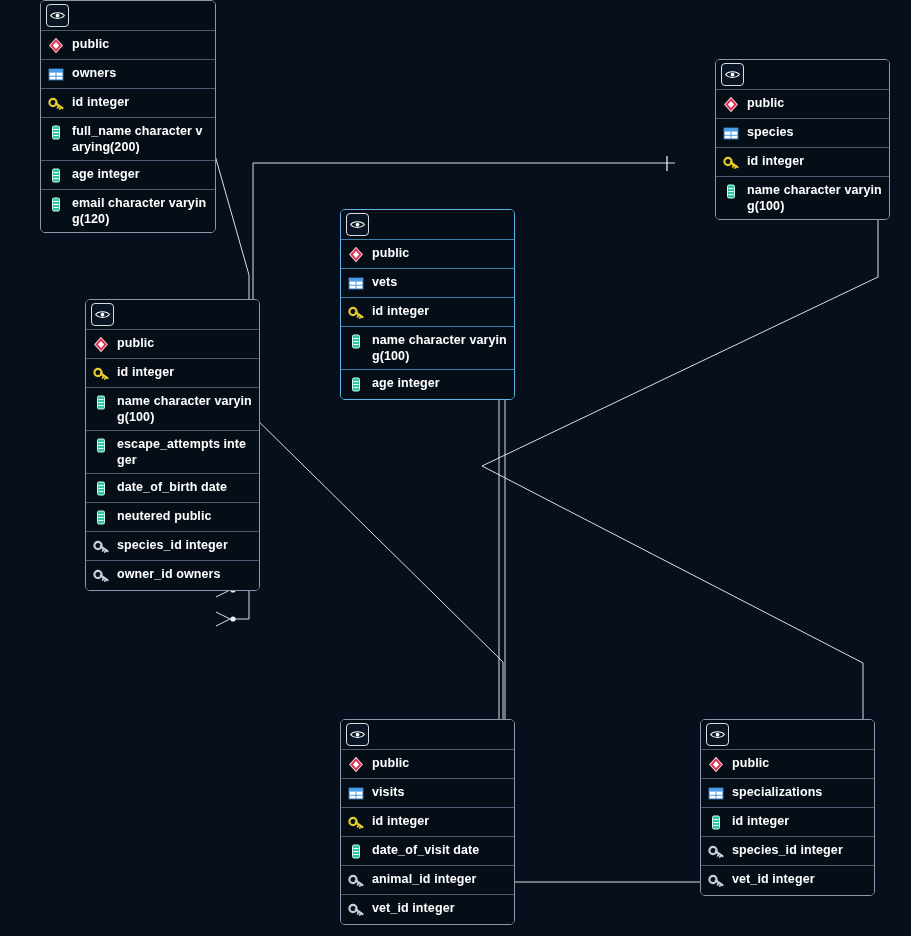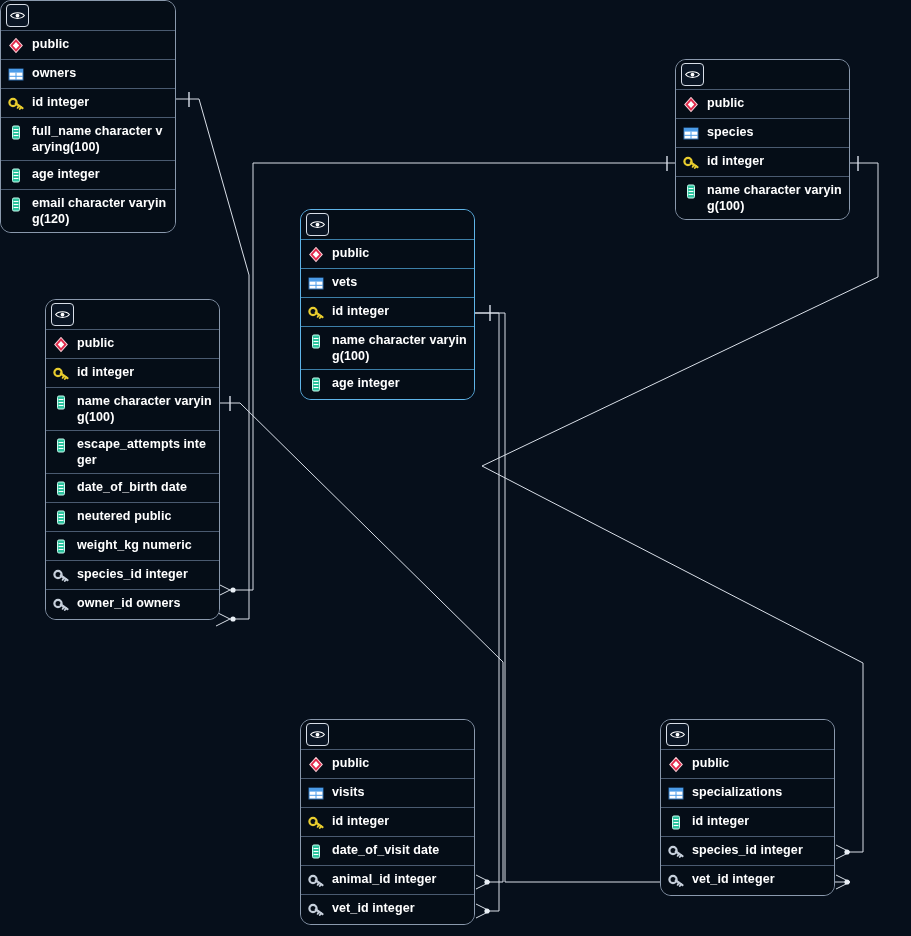--- a/index.html
+++ b/index.html
@@ -31,23 +31,24 @@
     height: 936px;
     pointer-events: none;
     z-index: 1;
   }
 
   .entity {
     position: absolute;
     z-index: 2;
     background: #050d17;
     border: 1px solid #8a99ad;
-    border-radius: 11px;
+    border-radius: 5px;
     box-sizing: border-box;
     overflow: hidden;
+    margin-left: 40px;
   }
   .entity.selected {
     border-color: #5fb4e8;
   }
 
   .ent-header {
     height: 30px;
     box-sizing: border-box;
     display: flex;
     align-items: center;
@@ -192,21 +193,21 @@
       </svg>
       <span class="txt">id integer</span>
     </div>
     <div class="row">
       <svg class="ico" viewBox="0 0 16 16">
         <rect x="4.5" y="1.5" width="7" height="13" rx="1.4" fill="#2ec4a0" stroke="#c8fff0" stroke-width="1"></rect>
         <line x1="5.6" y1="5" x2="10.4" y2="5" stroke="#ffffff" stroke-width="1.1"></line>
         <line x1="5.6" y1="8" x2="10.4" y2="8" stroke="#ffffff" stroke-width="1.1"></line>
         <line x1="5.6" y1="11" x2="10.4" y2="11" stroke="#ffffff" stroke-width="1.1"></line>
       </svg>
-      <span class="txt">full_name character varying(100)</span>
+      <span class="txt">full_name character varying(200)</span>
     </div>
     <div class="row">
       <svg class="ico" viewBox="0 0 16 16">
         <rect x="4.5" y="1.5" width="7" height="13" rx="1.4" fill="#2ec4a0" stroke="#c8fff0" stroke-width="1"></rect>
         <line x1="5.6" y1="5" x2="10.4" y2="5" stroke="#ffffff" stroke-width="1.1"></line>
         <line x1="5.6" y1="8" x2="10.4" y2="8" stroke="#ffffff" stroke-width="1.1"></line>
         <line x1="5.6" y1="11" x2="10.4" y2="11" stroke="#ffffff" stroke-width="1.1"></line>
       </svg>
       <span class="txt">age integer</span>
     </div>
@@ -373,29 +374,20 @@
       <svg class="ico" viewBox="0 0 16 16">
         <rect x="4.5" y="1.5" width="7" height="13" rx="1.4" fill="#2ec4a0" stroke="#c8fff0" stroke-width="1"></rect>
         <line x1="5.6" y1="5" x2="10.4" y2="5" stroke="#ffffff" stroke-width="1.1"></line>
         <line x1="5.6" y1="8" x2="10.4" y2="8" stroke="#ffffff" stroke-width="1.1"></line>
         <line x1="5.6" y1="11" x2="10.4" y2="11" stroke="#ffffff" stroke-width="1.1"></line>
       </svg>
       <span class="txt">neutered public</span>
     </div>
     <div class="row">
       <svg class="ico" viewBox="0 0 16 16">
-        <rect x="4.5" y="1.5" width="7" height="13" rx="1.4" fill="#2ec4a0" stroke="#c8fff0" stroke-width="1"></rect>
-        <line x1="5.6" y1="5" x2="10.4" y2="5" stroke="#ffffff" stroke-width="1.1"></line>
-        <line x1="5.6" y1="8" x2="10.4" y2="8" stroke="#ffffff" stroke-width="1.1"></line>
-        <line x1="5.6" y1="11" x2="10.4" y2="11" stroke="#ffffff" stroke-width="1.1"></line>
-      </svg>
-      <span class="txt">weight_kg numeric</span>
-    </div>
-    <div class="row">
-      <svg class="ico" viewBox="0 0 16 16">
         <circle cx="5" cy="7" r="3.6" fill="none" stroke="#c6cfdb" stroke-width="2.2"></circle>
         <path d="M7.8 8 L14.5 12.6" stroke="#c6cfdb" stroke-width="2.2" stroke-linecap="round"></path>
         <path d="M11 10.2 L9.6 12.4 M13 11.6 L11.8 13.6" stroke="#c6cfdb" stroke-width="1.8" stroke-linecap="round"></path>
       </svg>
       <span class="txt">species_id integer</span>
     </div>
     <div class="row">
       <svg class="ico" viewBox="0 0 16 16">
         <circle cx="5" cy="7" r="3.6" fill="none" stroke="#c6cfdb" stroke-width="2.2"></circle>
         <path d="M7.8 8 L14.5 12.6" stroke="#c6cfdb" stroke-width="2.2" stroke-linecap="round"></path>

